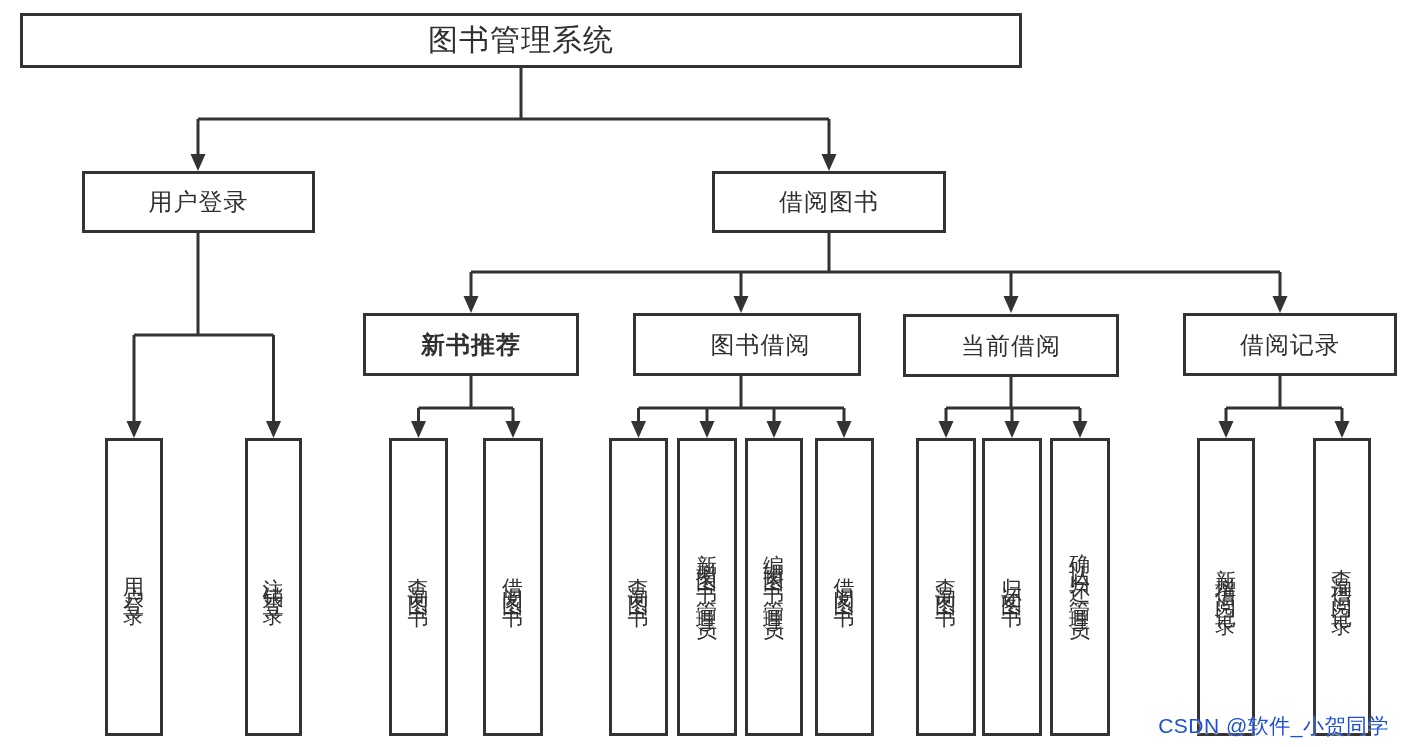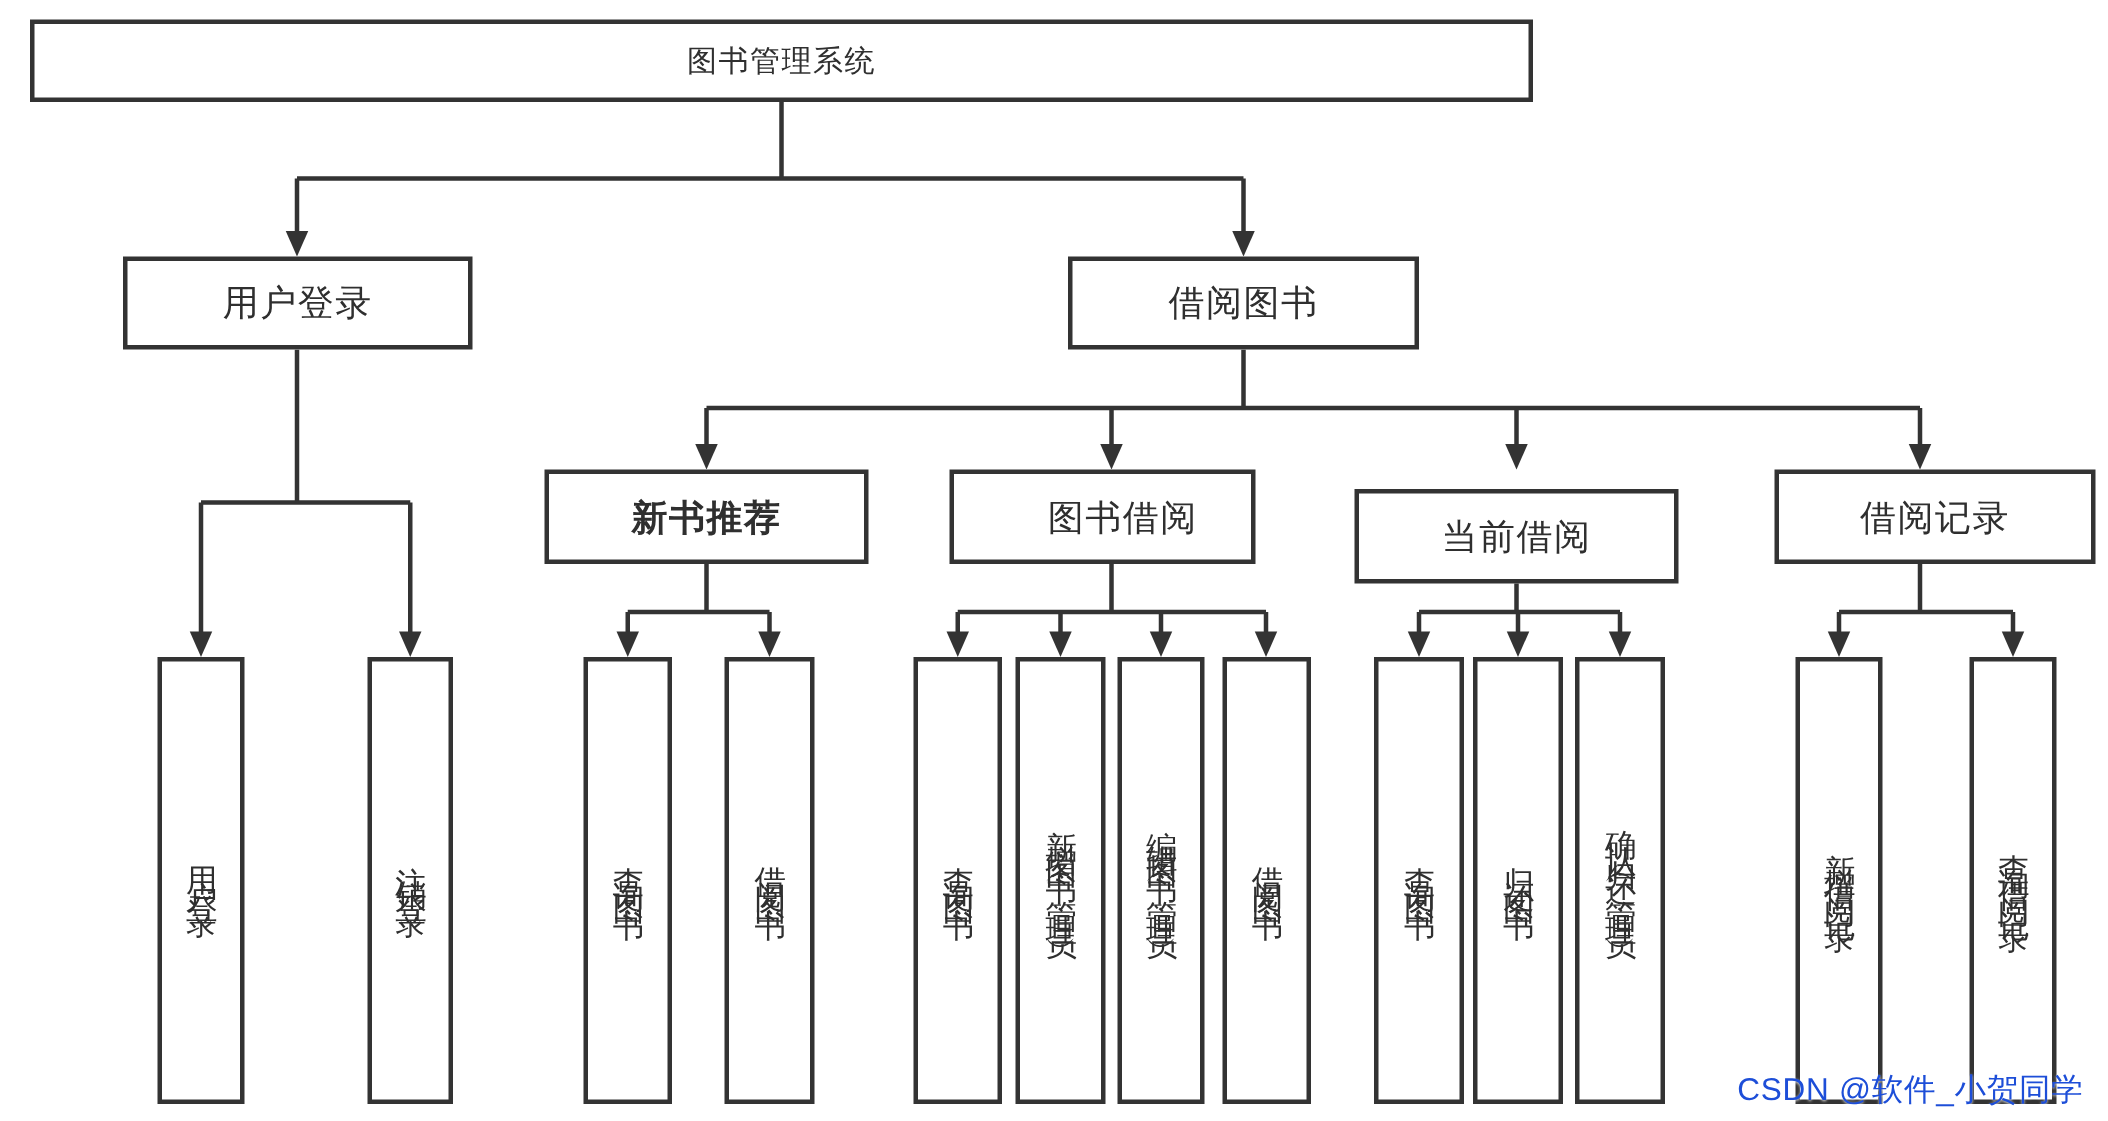--- a/index.html
+++ b/index.html
@@ -21,21 +21,21 @@
     box-sizing: border-box;
     border: 3px solid #333333;
     background: #ffffff;
     display: flex;
     align-items: center;
     justify-content: center;
     color: #2f2f2f;
     z-index: 2;
   }
   .node.h { font-size: 24px; letter-spacing: 1px; }
-  .node.root { font-size: 20px; }
+  .node.root { font-size: 30px; }
   .node.leaf { padding-bottom: 14px; }
   .node.leaf .vtext {
     writing-mode: vertical-rl;
     text-orientation: mixed;
     font-size: 21px;
     letter-spacing: 0.45em;
     line-height: 1;
     white-space: nowrap;
   }
   .watermark {
@@ -93,24 +93,24 @@
   <div class="node h" style="left:82px; top:171px; width:233px; height:62px;">
     <span>用户登录</span>
   </div>
   <div class="node h" style="left:712px; top:171px; width:234px; height:62px;">
     <span>借阅图书</span>
   </div>
 
   <div class="node h" style="left:363px; top:313px; width:216px; height:63px;font-weight:bold;">
     <span>新书推荐</span>
   </div>
-  <div class="node h" style="left:633px; top:313px; width:204px; height:63px;padding-left:27px;">
+  <div class="node h" style="left:633px; top:313px; width:228px; height:63px;padding-left:27px;">
     <span>图书借阅</span>
   </div>
-  <div class="node h" style="left:903px; top:326px; width:216px; height:63px;">
+  <div class="node h" style="left:903px; top:314px; width:216px; height:63px;">
     <span>当前借阅</span>
   </div>
   <div class="node h" style="left:1173px; top:313px; width:214px; height:63px;margin-left:10px;">
     <span>借阅记录</span>
   </div>
 
   <div class="node leaf" style="left:105px; top:438px; width:58px; height:298px;">
     <span class="vtext">用户登录</span>
   </div>
   <div class="node leaf" style="left:245px; top:438px; width:57px; height:298px;">

